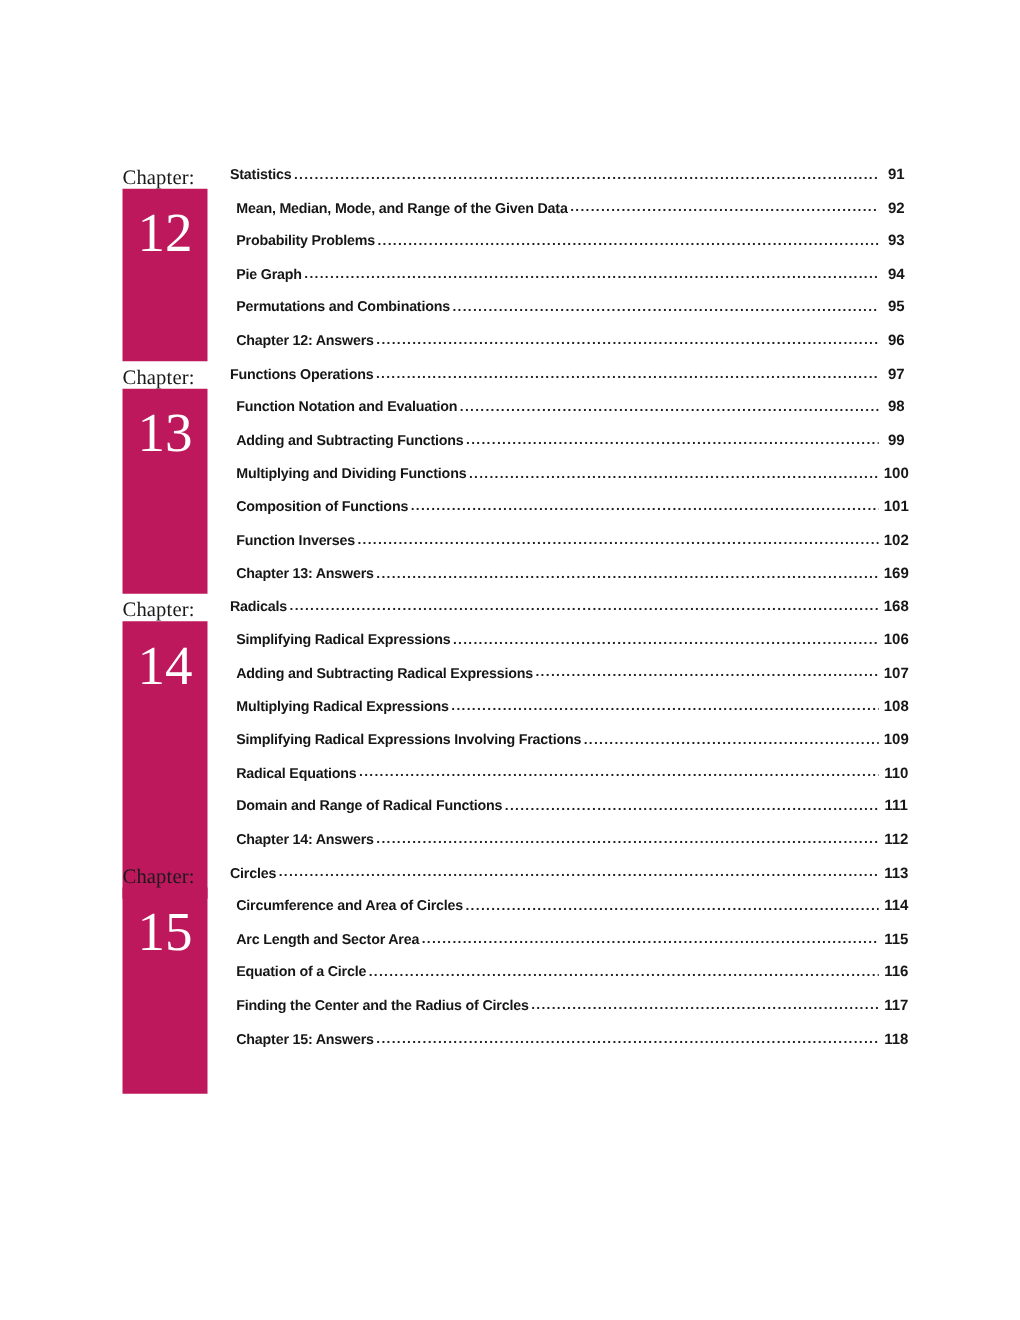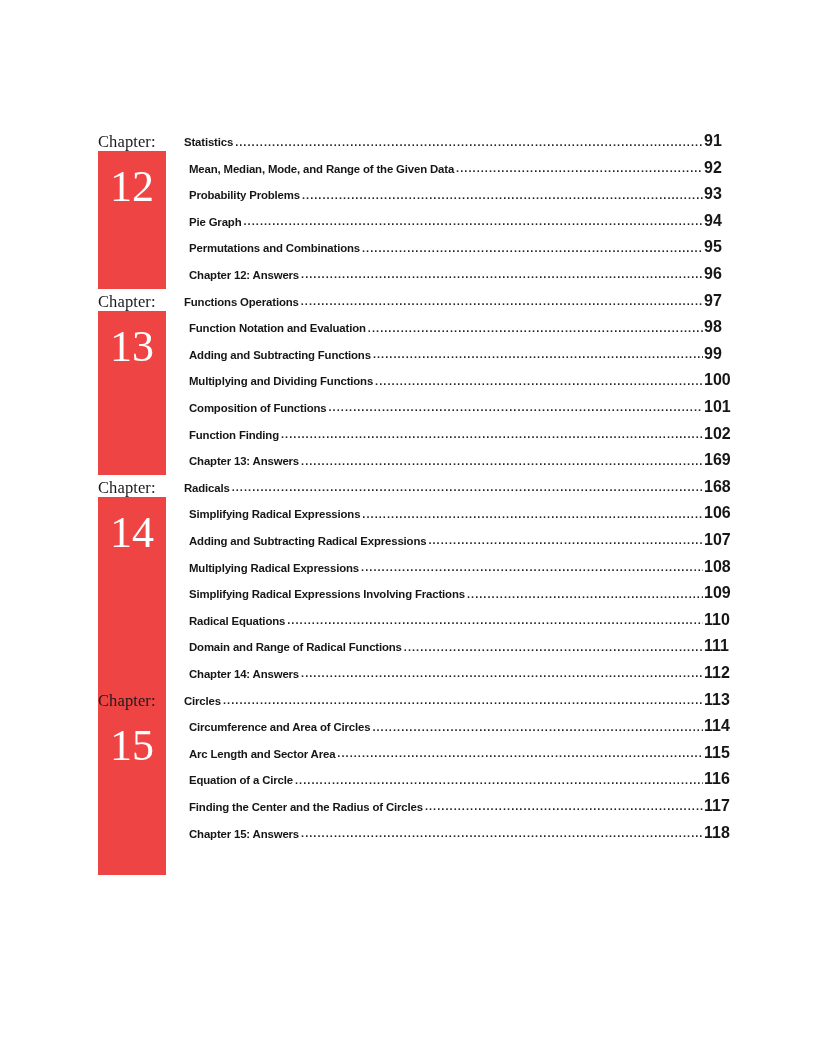--- a/index.html
+++ b/index.html
@@ -53,21 +53,21 @@
     line-height: 19px;
     letter-spacing: 0.1px;
     white-space: nowrap;
     margin-left: -1px;
     text-align: left;
     padding-left: 1px;
   }
 
   .chapter-box {
     width: 68px;
-    background: #ef4444;
+    background: #be185d;
     color: #ffffff;
     font-family: "Liberation Serif", serif;
     font-weight: normal;
     font-size: 44px;
     line-height: 1;
     display: flex;
     align-items: flex-start;
     justify-content: center;
     padding-top: 14px;
     box-sizing: border-box;
@@ -103,23 +103,23 @@
     letter-spacing: 1.05px;
     margin: 0 1px 0 2px;
     font-size: 11px;
     position: relative;
     top: -0.5px;
   }
 
   .entry .pageno {
     flex: 0 0 auto;
     width: 26px;
-    text-align: left;
+    text-align: center;
     font-weight: bold;
-    font-size: 16px;
+    font-size: 12px;
     letter-spacing: 0px;
   }
 
   
   .entry.indent .title { padding-left: 5px; }
 
   
   .footer {
     position: absolute;
     left: 0;
@@ -201,21 +201,21 @@
             <span class="title">Multiplying and Dividing Functions</span>
             <span class="leader">...........................................................................................................................................</span>
             <span class="pageno">100</span>
           </div>
           <div class="entry indent">
             <span class="title">Composition of Functions</span>
             <span class="leader">...........................................................................................................................................</span>
             <span class="pageno">101</span>
           </div>
           <div class="entry indent">
-            <span class="title">Function Finding</span>
+            <span class="title">Function Inverses</span>
             <span class="leader">...........................................................................................................................................</span>
             <span class="pageno">102</span>
           </div>
           <div class="entry indent">
             <span class="title">Chapter 13: Answers</span>
             <span class="leader">...........................................................................................................................................</span>
             <span class="pageno">169</span>
           </div>
         </div>
       </div>

